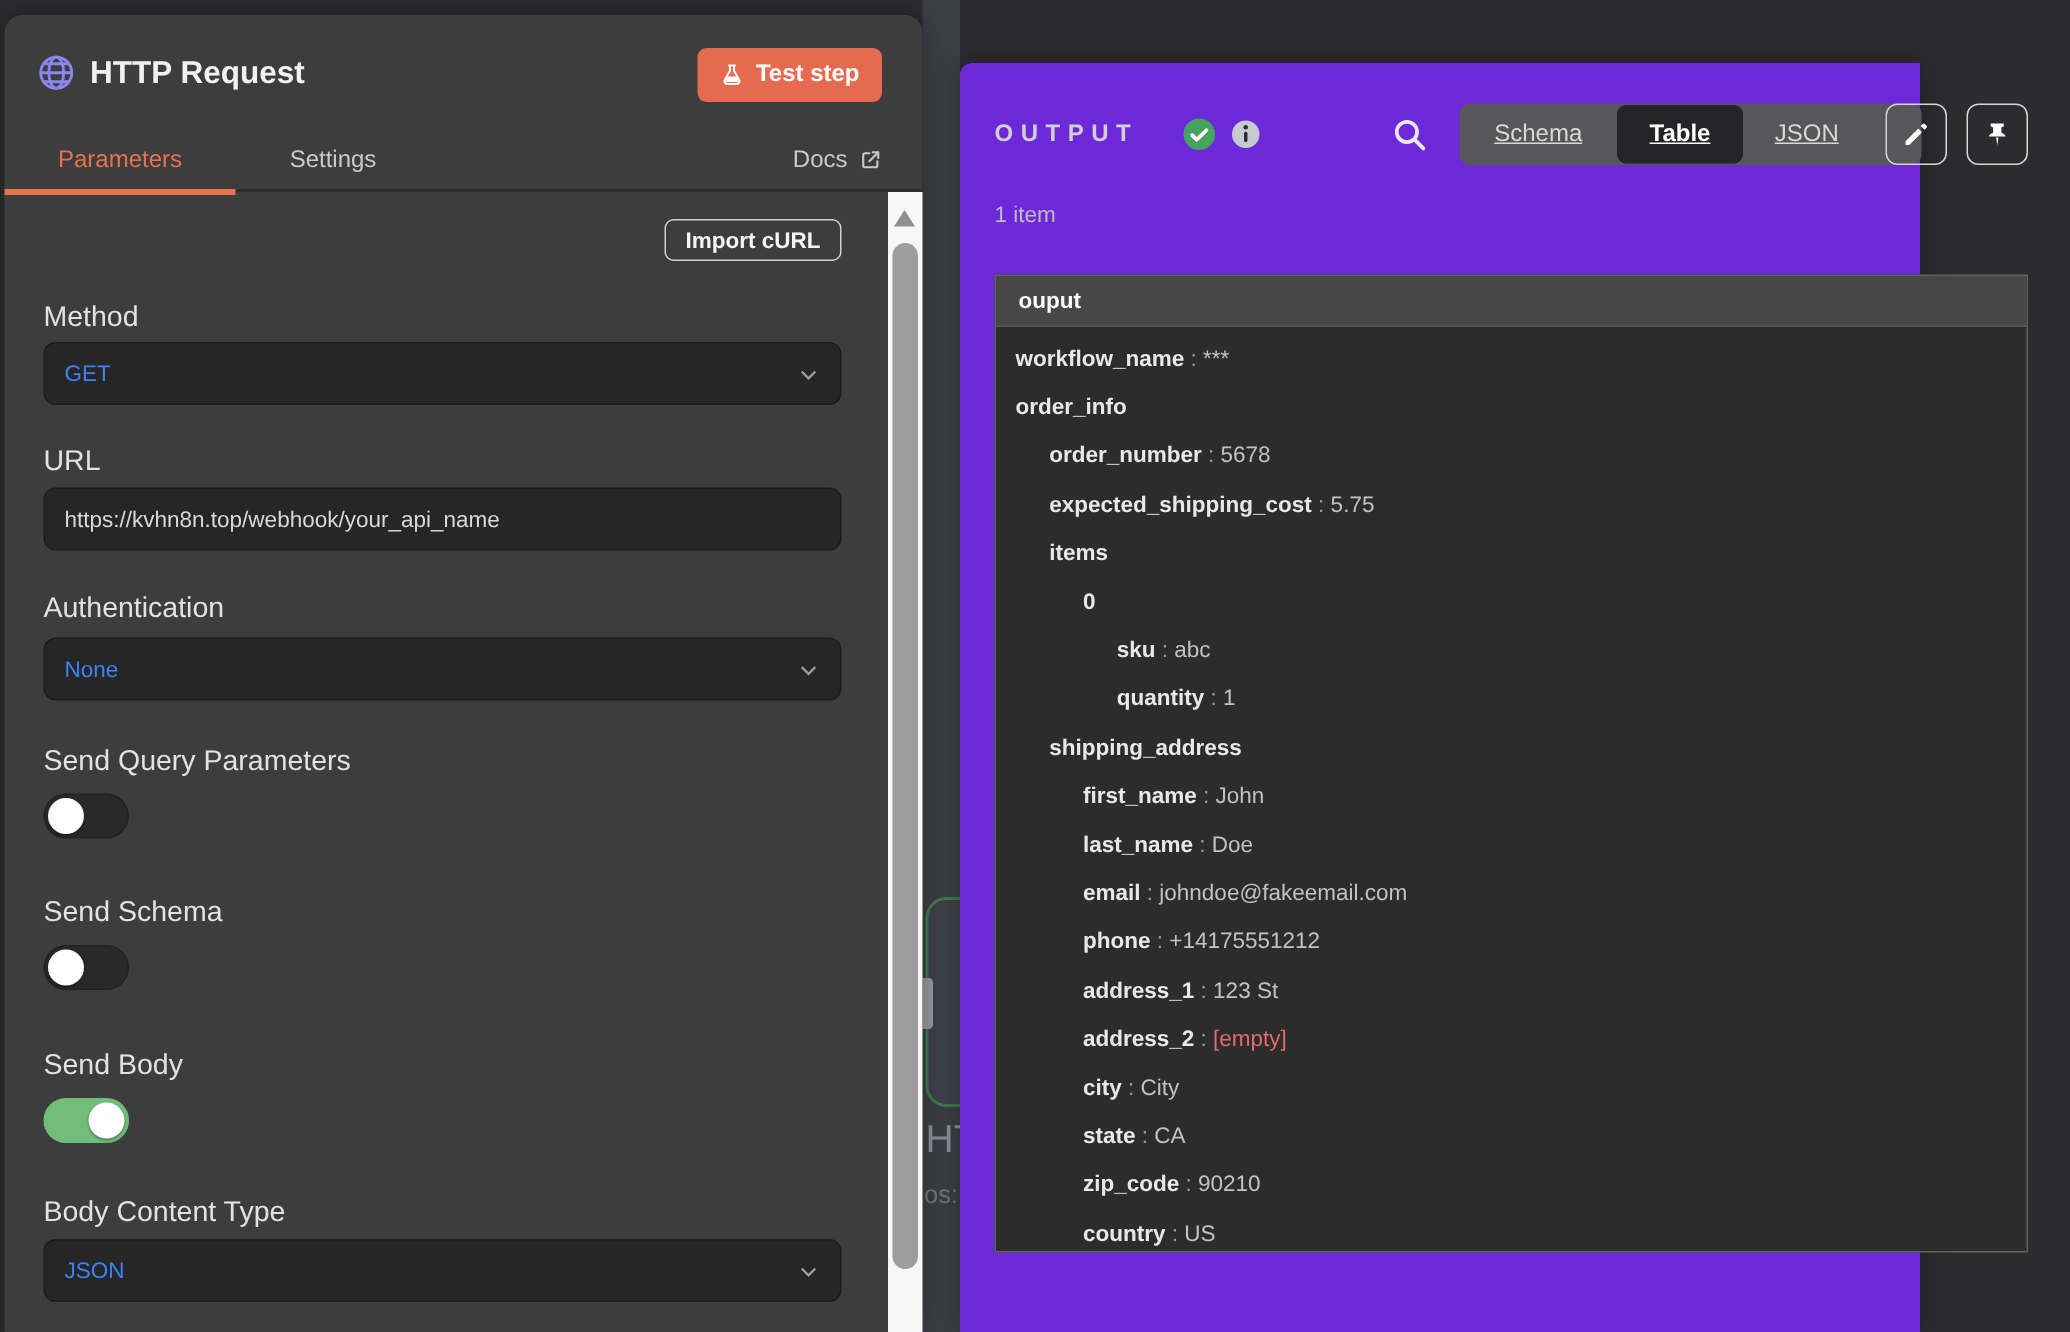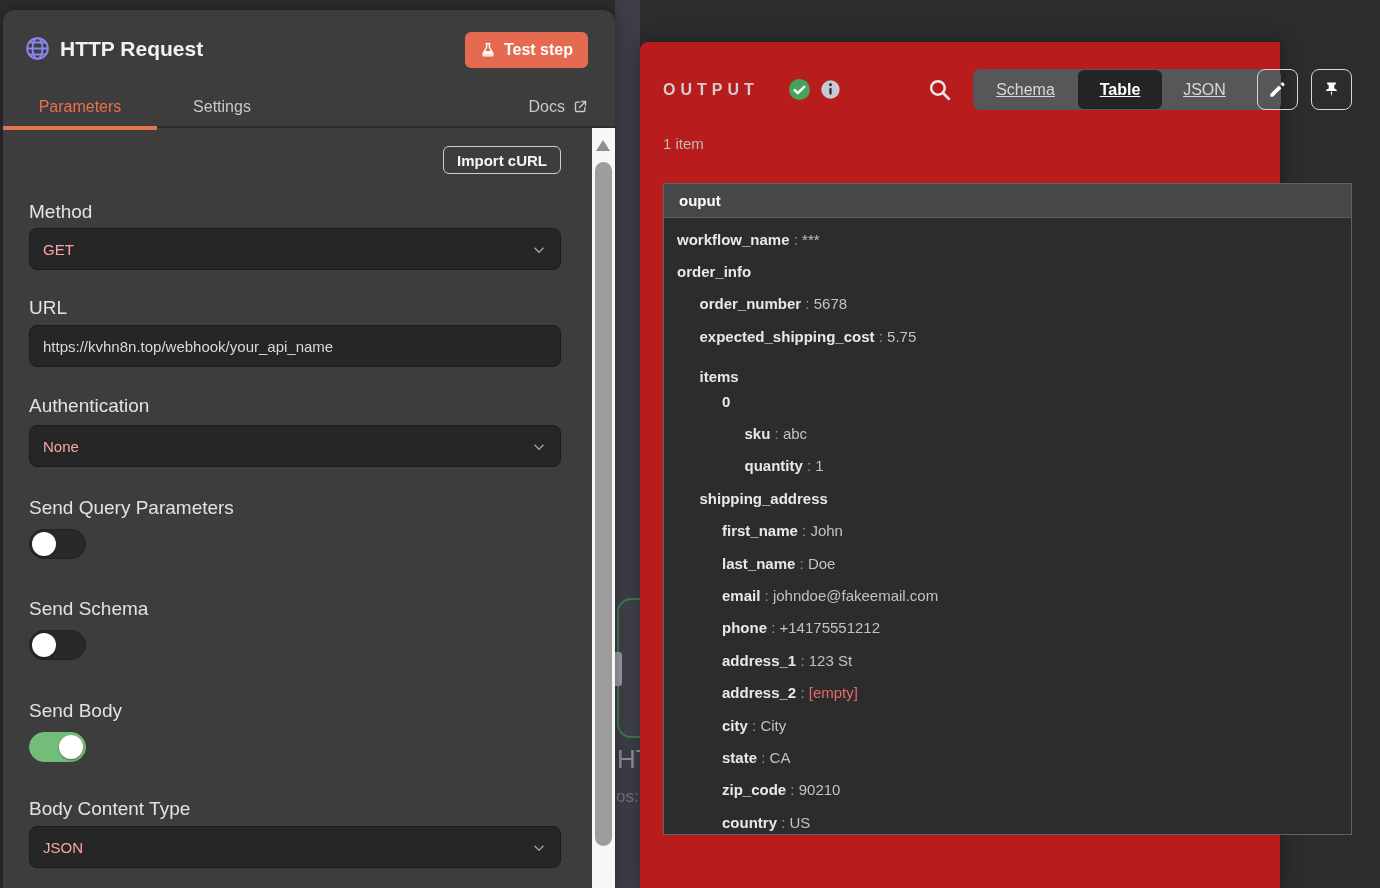--- a/index.html
+++ b/index.html
@@ -67,21 +67,21 @@
     display:flex; align-items:center;
     background:transparent; border:1px solid #cfcfcf; border-radius:6px;
     color:#f5f5f5; font-size:15px; font-weight:600; cursor:pointer;
     font-family:inherit;
   }
   .field-label { position:absolute; left:26px; font-size:19px; color:#e2e2e2; }
   .select-box, .text-input {
     position:absolute; left:26px; width:532px; height:42px;
     background:#262626; border:1px solid #1c1c1c; border-radius:8px;
     display:flex; align-items:center; padding:0 13px;
-    color:#fca5a5; font-size:15px; cursor:pointer;
+    color:#3b82f6; font-size:15px; cursor:pointer;
   }
   .text-input { color:#d9d9d9; cursor:text; }
   .chev { position:absolute; right:12px; top:12px; width:18px; height:18px; }
 
   .toggle {
     position:absolute; left:26px; width:57px; height:30px; border-radius:15px;
     background:#292929; border:1px solid #222; cursor:pointer;
   }
   .toggle .knob {
     position:absolute; top:2px; left:2px; width:24px; height:24px;
@@ -95,21 +95,21 @@
   .sb-up {
     position:absolute; left:4px; top:12px; width:0; height:0;
     border-left:7.5px solid transparent; border-right:7.5px solid transparent;
     border-bottom:11px solid #8f8f8f; cursor:pointer;
   }
   .sb-thumb { position:absolute; left:3px; top:34px; width:17px; height:684px; background:#9d9d9d; border-radius:9px; cursor:grab; }
 
   
   .output-panel {
     position:absolute; left:640px; top:42px; width:640px; height:846px;
-    background:#b91c1c; border-radius:8px 0 0 0;
+    background:#6d28d9; border-radius:8px 0 0 0;
     box-shadow:0 0 18px rgba(0,0,0,.35);
   }
   .op-header { position:absolute; left:0; top:27px; width:100%; height:41px; }
   .op-title { position:absolute; left:23px; top:12px; font-size:16px; font-weight:700; letter-spacing:5px; color:#d0d0d0; }
   .check-icon { position:absolute; left:148px; top:9px; width:23px; height:23px; }
   .info-icon { position:absolute; left:180px; top:10px; width:21px; height:21px; cursor:pointer; }
   .search-icon { position:absolute; left:287px; top:8px; width:25px; height:25px; cursor:pointer; }
 
   .seg { position:absolute; left:333px; top:0; width:308px; height:41px; background:#57575a; border-radius:7px; display:flex; align-items:center; }
   .seg-item { height:41px; display:flex; align-items:center; justify-content:center; font-size:16px; color:#d8d8d8; cursor:pointer;text-decoration:underline; }
@@ -290,21 +290,21 @@
   </div>
         <div class="t-row" style="padding-left: 13px;">
     <span class="k">order_info</span>
   </div>
         <div class="t-row" style="padding-left: 35.5px;">
     <span class="k">order_number</span><span class="sep"> : </span><span class="v">5678</span>
   </div>
         <div class="t-row" style="padding-left: 35.5px;">
     <span class="k">expected_shipping_cost</span><span class="sep"> : </span><span class="v">5.75</span>
   </div>
-        <div class="t-row" style="padding-left: 35.5px; align-items: flex-end;">
+        <div class="t-row" style="padding-left: 35.5px;">
     <span class="k">items</span>
   </div>
         <div class="t-row" style="padding-left: 58px;">
     <span class="k">0</span>
   </div>
         <div class="t-row" style="padding-left: 80.5px;">
     <span class="k">sku</span><span class="sep"> : </span><span class="v">abc</span>
   </div>
         <div class="t-row" style="padding-left: 80.5px;">
     <span class="k">quantity</span><span class="sep"> : </span><span class="v">1</span>

